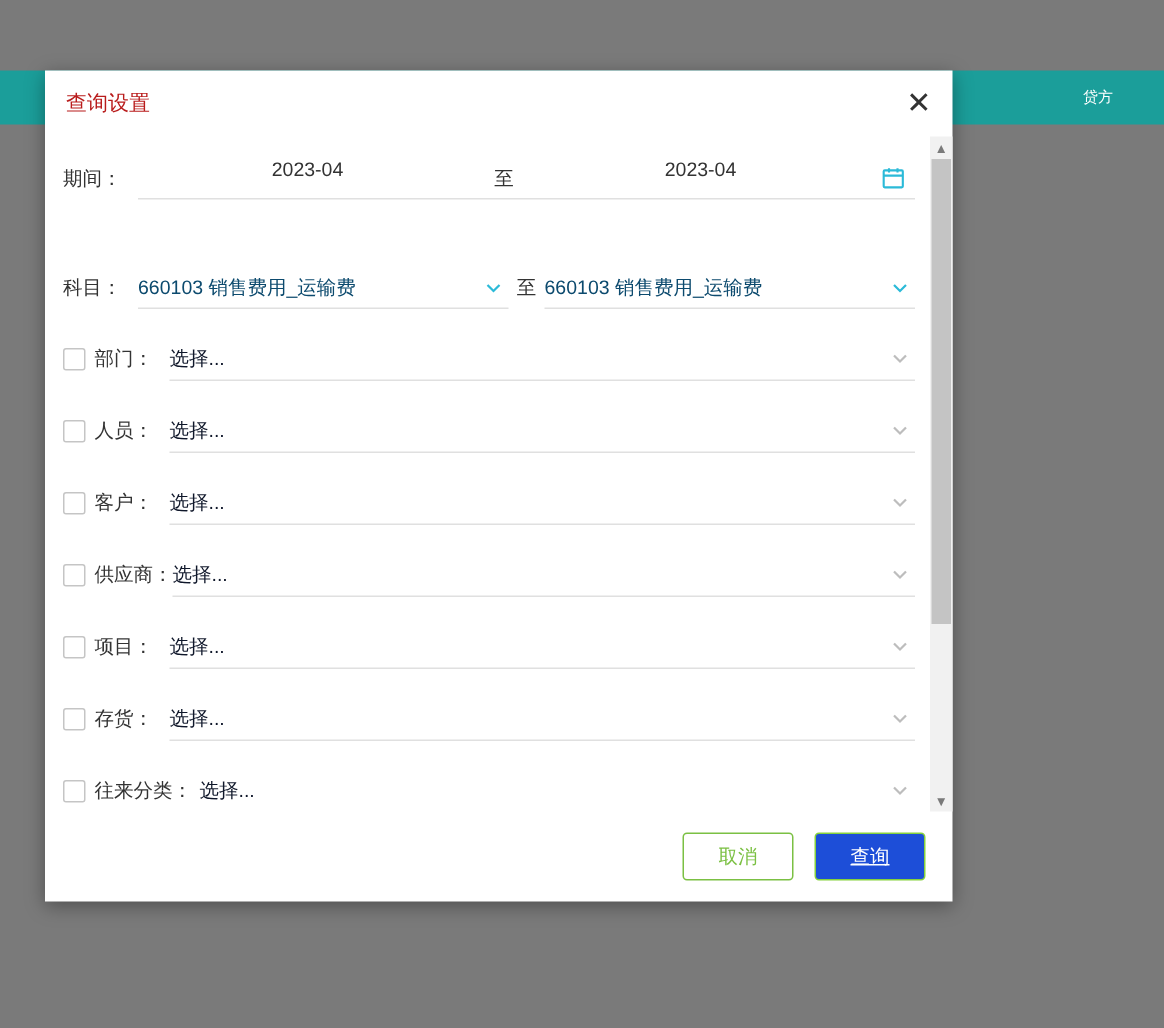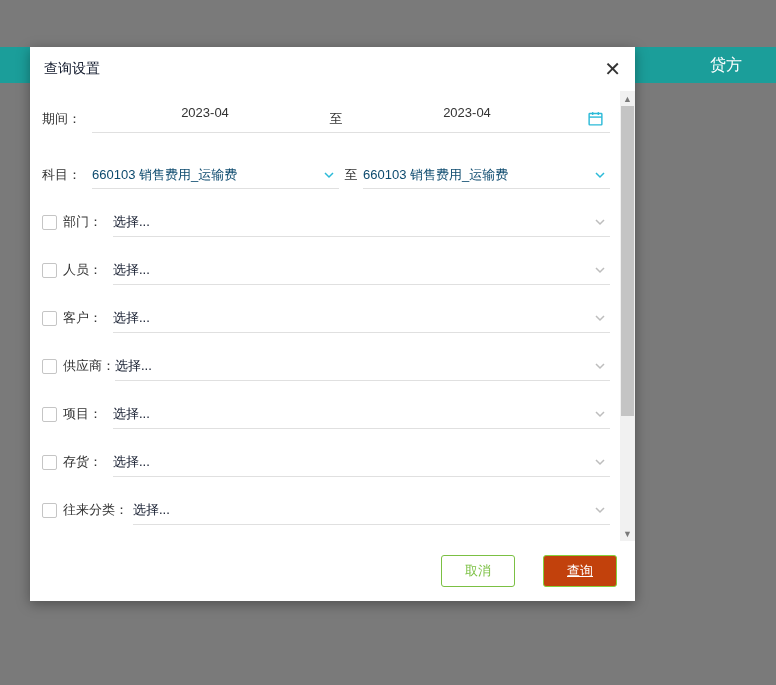--- a/index.html
+++ b/index.html
@@ -16,39 +16,39 @@
     position: absolute;
     top: 47px; left: 0; right: 0;
     height: 36px;
     background: #1b9e9a;
     color: #fff;
     display: flex;
     align-items: center;
     padding-right: 34px;
     justify-content: flex-end;
   }
-  .bg-bar span { font-size: 16px; }
+  .bg-bar span { font-size: 10px; }
   .modal {
     position: absolute;
     top: 47px; left: 30px;
     width: 605px;
     background: #fff;
     box-shadow: 0 3px 12px rgba(0,0,0,0.35);
     display: flex;
     flex-direction: column;
   }
   .modal-header {
     height: 44px;
     padding: 0 14px;
     display: flex;
     align-items: center;
     justify-content: space-between;
     border-bottom: 1px solid rgba(0,0,0,0);
   }
-  .modal-title { font-size: 14px; color: #0f172a; }
+  .modal-title { font-size: 14px; color: #b91c1c; }
   .close-btn {
     cursor: pointer;
     font-size: 20px;
     line-height: 1;
     color: #333;
     user-select: none;
   }
   .modal-body-wrap {
     position: relative;
     height: 450px;
@@ -82,21 +82,21 @@
   }
   .scroll-arrow.up { top: 0; }
   .scroll-arrow.down { bottom: 0; }
 
   .row {
     display: flex;
     align-items: center;
     margin-bottom: 18px;
     font-size: 13px;
   }
-  .row.period { margin-bottom: 28px; }
+  .row.period { margin-bottom: 45px; }
   .label {
     color: #333;
     white-space: nowrap;
   }
   .period .label { width: 50px; }
   .period-field {
     flex: 1;
     height: 28px;
     border-bottom: 1px solid #e0e0e0;
     display: flex;
@@ -182,40 +182,40 @@
     color: #0f172a;
     cursor: pointer;
   }
 
   .modal-footer {
     height: 60px;
     display: flex;
     align-items: center;
     justify-content: flex-end;
     padding-right: 18px;
-    gap: 28px;
+    gap: 14px;
   }
   .btn {
     height: 32px;
     min-width: 74px;
     border-radius: 3px;
     font-size: 13px;
     cursor: pointer;
     display: inline-flex;
     align-items: center;
     justify-content: center;
     user-select: none;
   }
   .btn-cancel {
     background: #fff;
     border: 1px solid #7bc043;
     color: #7bc043;
   }
   .btn-primary {
-    background: #c2410c;
+    background: #1d4ed8;
     border: 1px solid #86d13c;
     color: #fff;
     text-decoration: underline;
   }
 </style>
 </head>
 <body>
 
 <div class="bg-bar">
   <span>贷方</span>

